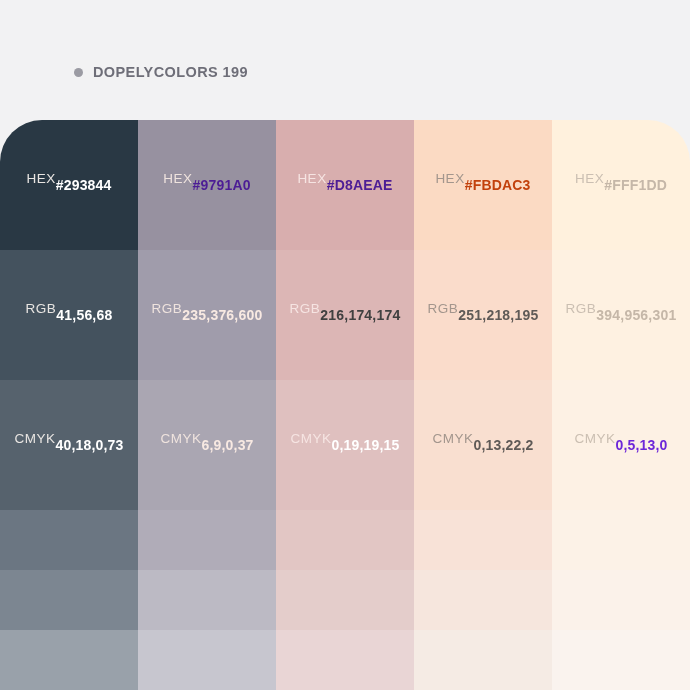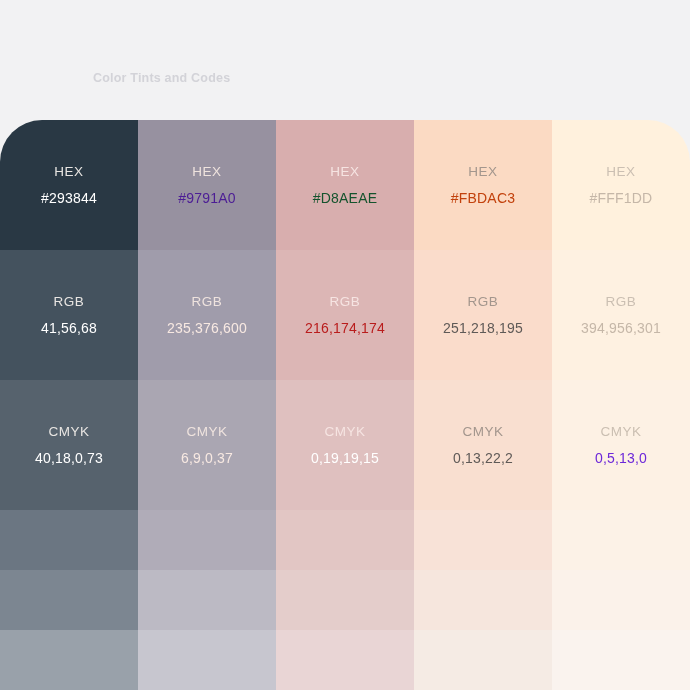--- a/index.html
+++ b/index.html
@@ -69,47 +69,50 @@
   }
   .col {
     width: 20%;
     height: 100%;
     display: flex;
     flex-direction: column;
   }
   .cell {
     width: 100%;
     display: flex;
-    flex-direction: column;
+    flex-direction: row;
     align-items: center;
     justify-content: center;
   }
   .cell.labeled { height: 22.807%; }   
   .cell.tint    { height: 10.526%; }   
 
   .cell-label {
     font-size: 13.5px;
     font-weight: normal;
     letter-spacing: 0.5px;
     line-height: 1;
     margin-bottom: 13px;
   }
   .cell-value {
     font-size: 14px;
-    font-weight: normal;
+    font-weight: bold;
     letter-spacing: 0.2px;
     line-height: 1;
   }
 </style>
 </head>
 <body>
 
 <div class="header">
   <div class="header-inner">
-    <div class="subtitle">Color Tints and Codes</div>
+    <div class="title-row">
+      <span class="bullet"></span>
+      <span class="title">DOPELYCOLORS 199</span>
+    </div>
   </div>
 </div>
 
 <div class="palette" id="palette">
     <div class="col">
       <div class="cell labeled" style="background: rgb(41, 56, 68);">
         <div class="cell-label" style="color: rgb(232, 229, 226);">HEX</div>
         <div class="cell-value" style="color: rgb(255, 255, 255);">#293844</div>
       </div>
       <div class="cell labeled" style="background: rgb(68, 82, 94);">
@@ -137,25 +140,25 @@
         <div class="cell-label" style="color: rgb(239, 227, 222);">CMYK</div>
         <div class="cell-value" style="color: rgb(248, 233, 226);">6,9,0,37</div>
       </div>
       <div class="cell tint" style="background: rgb(176, 172, 184);"></div>
       <div class="cell tint" style="background: rgb(188, 186, 196);"></div>
       <div class="cell tint" style="background: rgb(199, 198, 207);"></div>
     </div>
     <div class="col">
       <div class="cell labeled" style="background: rgb(216, 174, 174);">
         <div class="cell-label" style="color: rgb(246, 228, 226);">HEX</div>
-        <div class="cell-value" style="color: #14532d;">#D8AEAE</div>
+        <div class="cell-value" style="color: #4c1d95;">#D8AEAE</div>
       </div>
       <div class="cell labeled" style="background: rgb(220, 182, 181);">
         <div class="cell-label" style="color: rgb(246, 228, 226);">RGB</div>
-        <div class="cell-value" style="color: #b91c1c; text-align: center;">216,174,174</div>
+        <div class="cell-value" style="color: #404040; text-align: center;">216,174,174</div>
       </div>
       <div class="cell labeled" style="background: rgb(223, 192, 191);">
         <div class="cell-label" style="color: rgb(246, 228, 226);">CMYK</div>
         <div class="cell-value" style="color: rgb(255, 255, 255);">0,19,19,15</div>
       </div>
       <div class="cell tint" style="background: rgb(226, 198, 196);"></div>
       <div class="cell tint" style="background: rgb(228, 205, 203);"></div>
       <div class="cell tint" style="background: rgb(233, 213, 213);"></div>
     </div>
     <div class="col">

